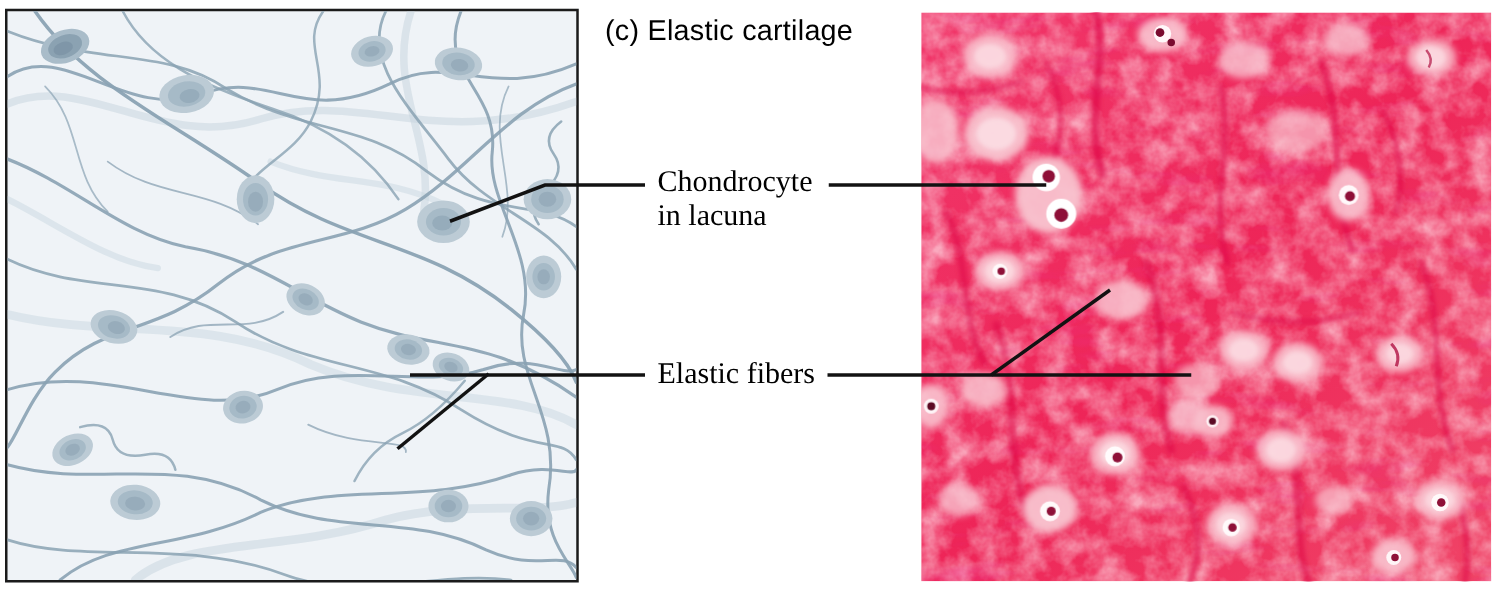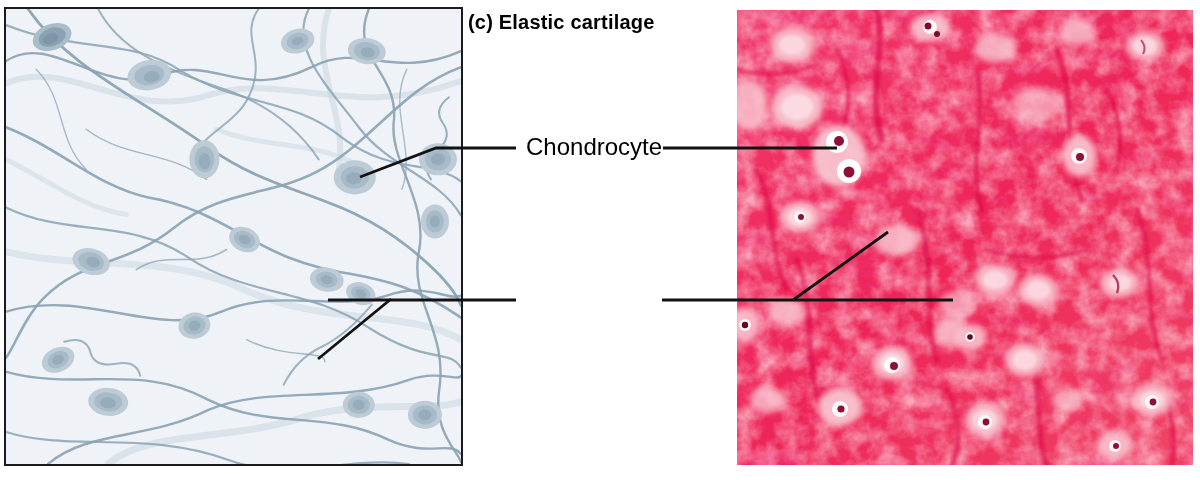--- a/index.html
+++ b/index.html
@@ -3,22 +3,22 @@
 <meta charset="utf-8">
 <style>
   html,body{margin:0;padding:0;background:#ffffff;}
   .figure{position:relative;width:1200px;height:480px;background:#ffffff;overflow:hidden;
           font-family:"Liberation Sans", sans-serif;color:#000;}
   .panel{position:absolute;}
   .illustration{left:4px;top:7px;width:459px;height:459px;border:2.5px solid #1b1b1b;box-sizing:border-box;background:#eff3f7;}
   .illustration svg{display:block;width:100%;height:100%;}
   .micrograph{left:737px;top:10px;width:456px;height:455px;}
   .micrograph svg{display:block;width:100%;height:100%;}
-  .figure-title{position:absolute;left:468px;top:11px;font-size:20px;font-weight:bold;letter-spacing:0.2px;}
-  .callout{position:absolute;left:526px;font-size:24px;line-height:27px;font-weight:400;}
+  .figure-title{position:absolute;left:484px;top:11px;font-size:23px;font-weight:normal;letter-spacing:0.2px;}
+  .callout{position:absolute;left:526px;font-size:24px;line-height:27px;font-weight:400;font-family:Liberation Serif, serif;}
   .callout.chondrocyte{top:133px;}
   .callout.elastic{top:286px;}
   .leader-overlay{position:absolute;left:0;top:0;width:1200px;height:480px;pointer-events:none;}
   .leader-overlay path{stroke:#121212;stroke-width:2.8;fill:none;}
 </style>
 </head>
 <body>
 
 <div class="figure">
 
@@ -265,23 +265,24 @@
           <path d="M404,30 q6,7 2,14" stroke="#b01243" stroke-width="2" fill="none" opacity="0.7"></path>
         </g>
       </g>
     </svg>
   </div>
 
   <div class="figure-title">(c) Elastic cartilage</div>
 
   <div class="callout chondrocyte">
     <span>Chondrocyte</span><br>
+    <span>in lacuna</span>
   </div>
   <div class="callout elastic">
-    <br>
+    <span>Elastic fibers</span><br>
   </div>
 
   <svg class="leader-overlay" viewBox="0 0 1200 480">
     <path d="M516,148 L436,148 L360,177"></path>
     <path d="M663,148 L837,148"></path>
     <path d="M516,300 L328,300"></path>
     <path d="M391,299 L318,359"></path>
     <path d="M662,300 L953,300"></path>
     <path d="M793,300 L888,232"></path>
   </svg>

